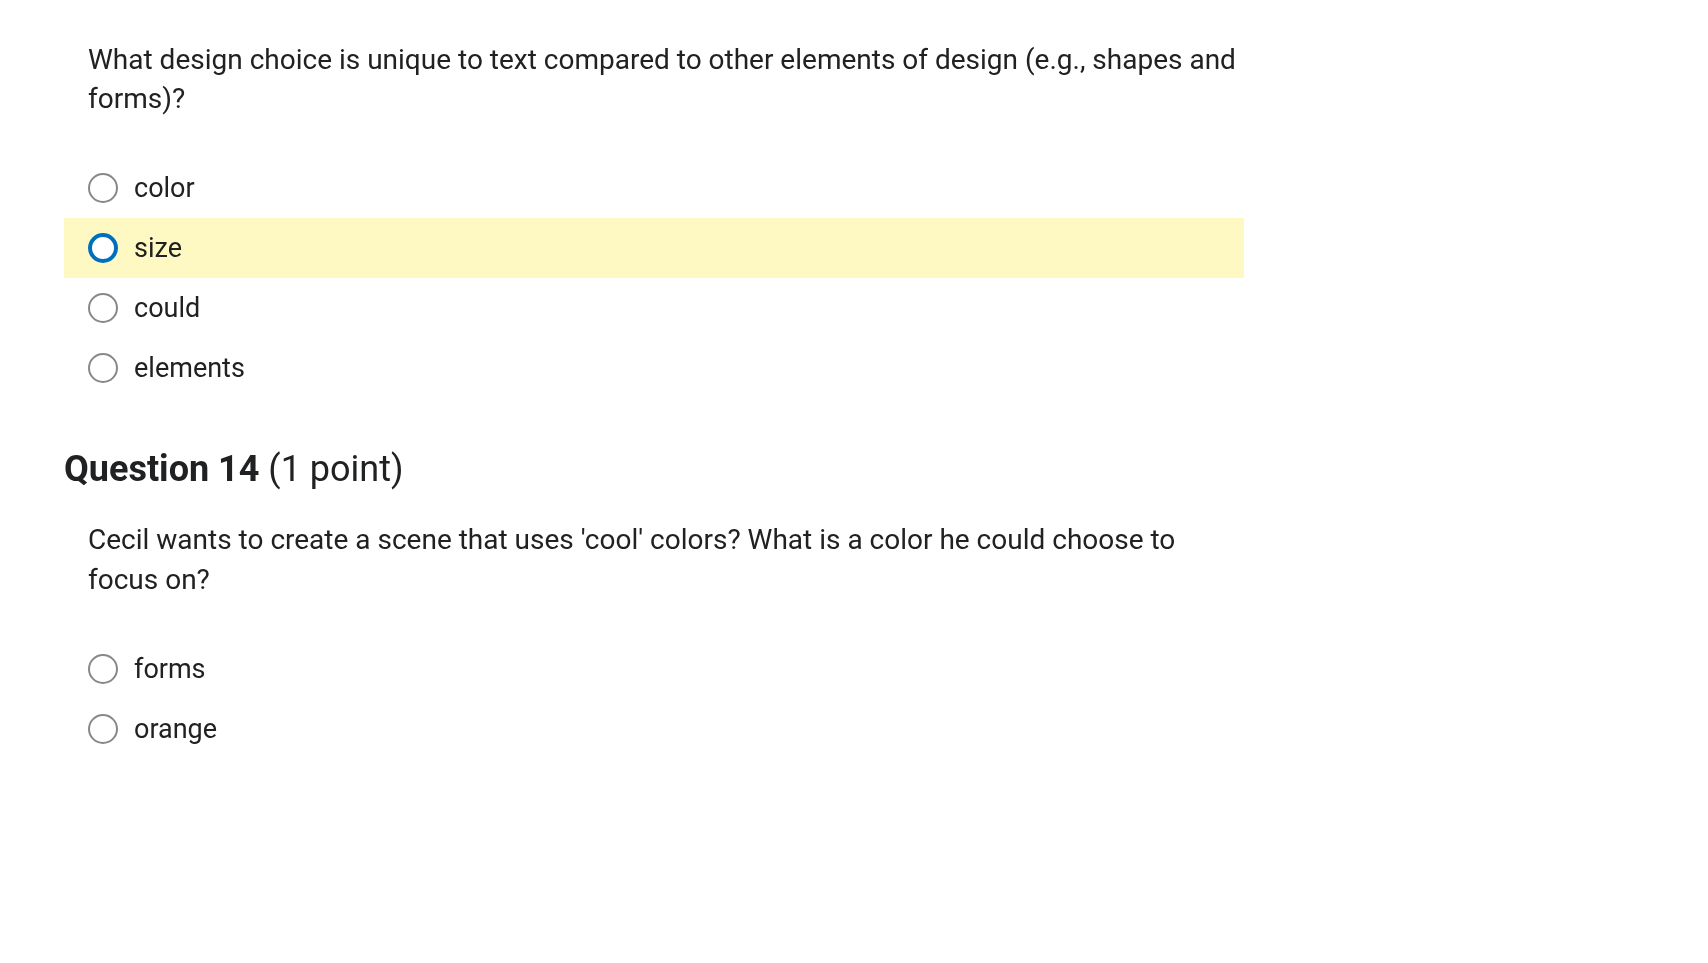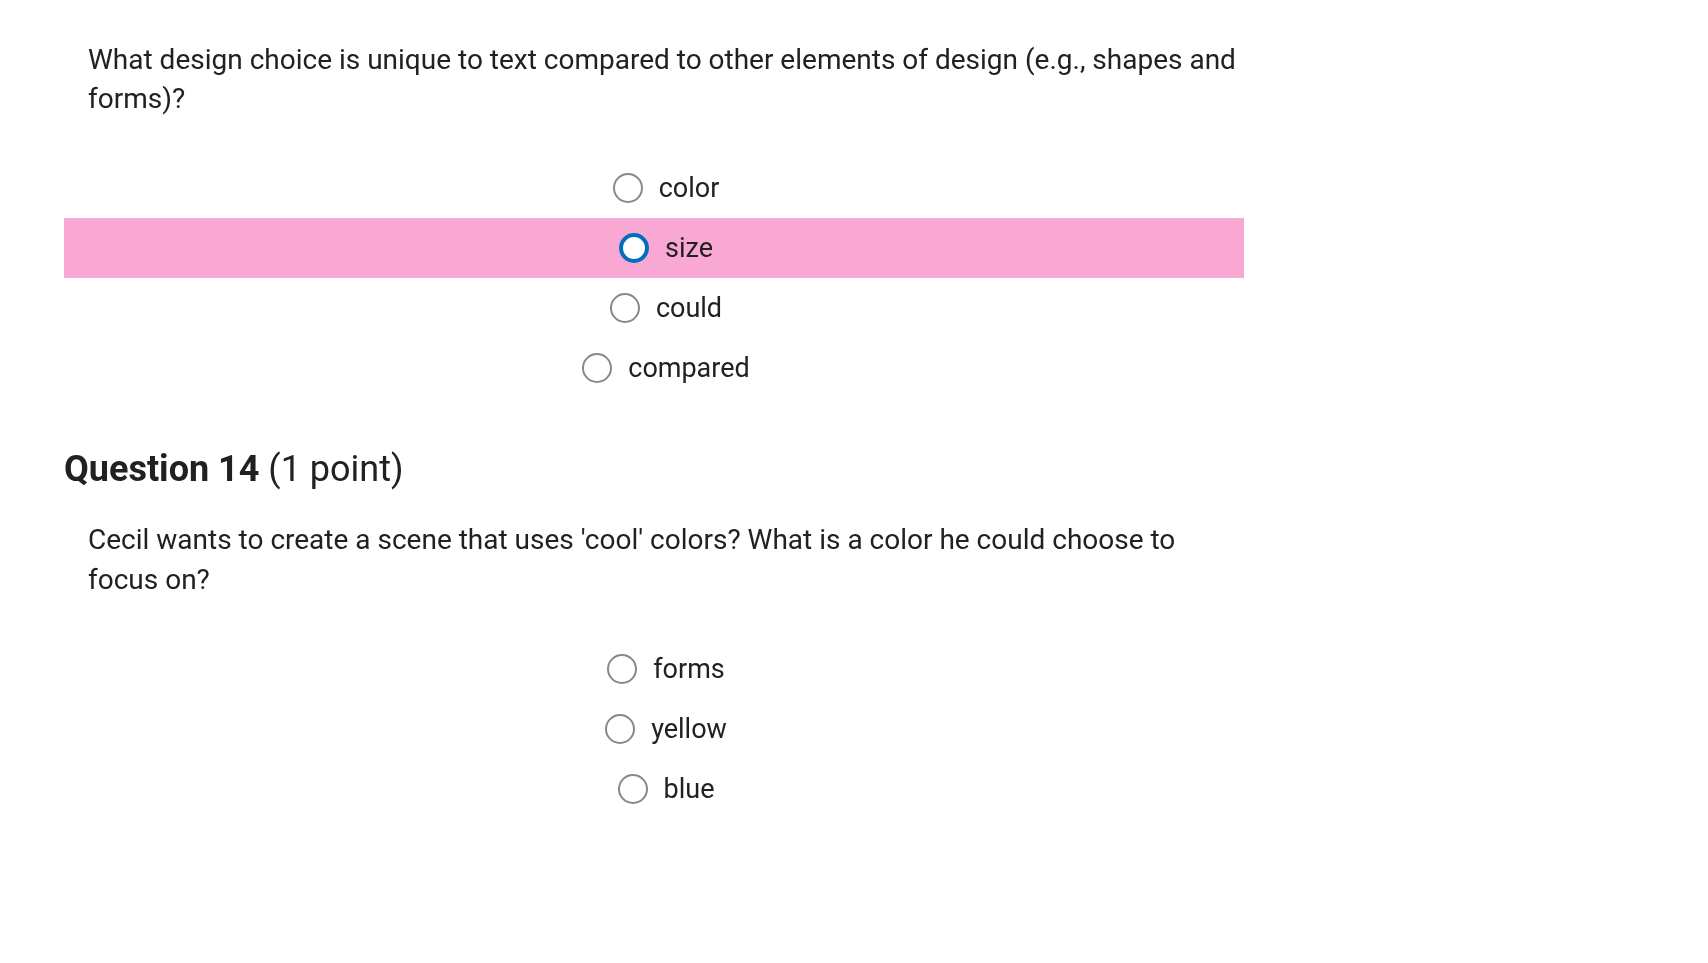--- a/index.html
+++ b/index.html
@@ -26,24 +26,23 @@
       font-weight: 400;
     }
     .options {
       margin-bottom: 50px;
     }
     .option {
       display: flex;
       align-items: center;
       padding: 14px 0 14px 24px;
       cursor: pointer;
-      justify-content: center;
     }
     .option.hovered {
-      background-color: #f9a8d4;
+      background-color: #fef9c3;
     }
     .radio {
       width: 30px;
       height: 30px;
       border-radius: 50%;
       border: 2px solid #888;
       background: #fff;
       margin-right: 16px;
       flex-shrink: 0;
     }
@@ -81,38 +80,34 @@
     <div class="option hovered">
       <div class="radio active"></div>
       <span class="option-label">size</span>
     </div>
     <div class="option">
       <div class="radio"></div>
       <span class="option-label">could</span>
     </div>
     <div class="option">
       <div class="radio"></div>
-      <span class="option-label">compared</span>
+      <span class="option-label">elements</span>
     </div>
   </div>
 
   <div class="question-header">
     <span class="bold">Question 14</span><span class="points"> (1 point)</span>
   </div>
 
   <div class="question-text">Cecil wants to create a scene that uses 'cool' colors? What is a color he could choose to focus on?</div>
 
   <div class="options">
     <div class="option">
       <div class="radio"></div>
       <span class="option-label">forms</span>
     </div>
     <div class="option">
       <div class="radio"></div>
-      <span class="option-label">yellow</span>
-    </div>
-    <div class="option">
-      <div class="radio"></div>
-      <span class="option-label">blue</span>
+      <span class="option-label">orange</span>
     </div>
   </div>
 
 </div>
 
 </body></html>

